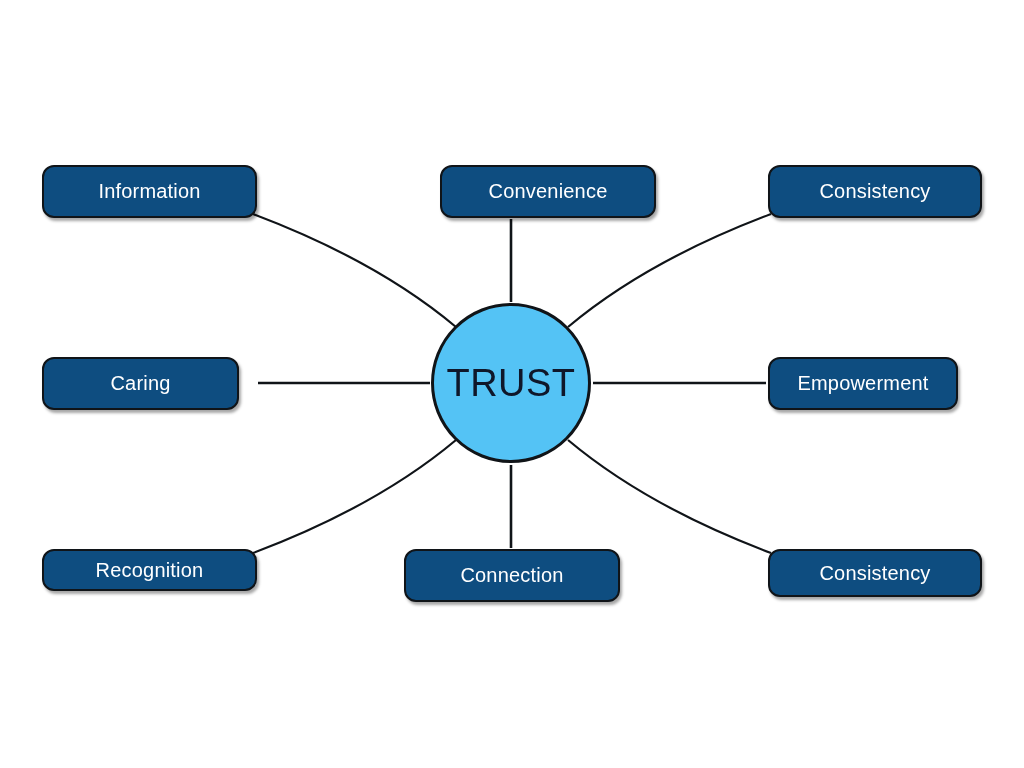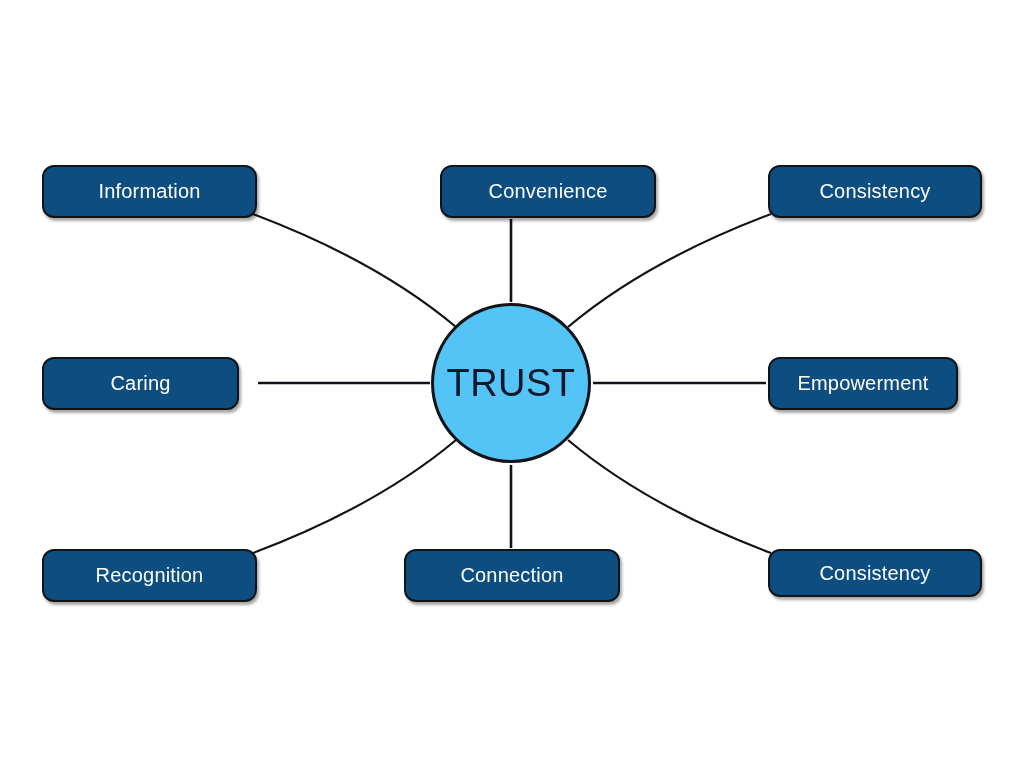--- a/index.html
+++ b/index.html
@@ -60,21 +60,21 @@
     letter-spacing: 0.5px;
     z-index: 4;
     user-select: none;
   }
   
   .n-information  { left: 42px;  top: 165px; width: 215px; height: 53px; }
   .n-convenience  { left: 404px; top: 165px; width: 216px; height: 53px; margin-left: 36px; }
   .n-inspiration  { left: 768px; top: 165px; width: 214px; height: 53px; }
   .n-caring       { left: 42px;  top: 357px; width: 197px; height: 53px; }
   .n-empowerment  { left: 768px; top: 357px; width: 190px; height: 53px; }
-  .n-recognition  { left: 42px;  top: 549px; width: 215px; height: 53px; }
+  .n-recognition  { left: 42px;  top: 549px; width: 215px; height: 42px; }
   .n-connection   { left: 404px; top: 549px; width: 216px; height: 53px; text-align: center; }
   .n-consistency  { left: 768px; top: 549px; width: 214px; height: 48px; }
   .hub-circle     { left: 431px; top: 303px; width: 160px; height: 160px; }
 </style>
 </head>
 <body>
 
 <div id="canvas">
 
   <svg id="connectors" viewBox="0 0 1024 768">

